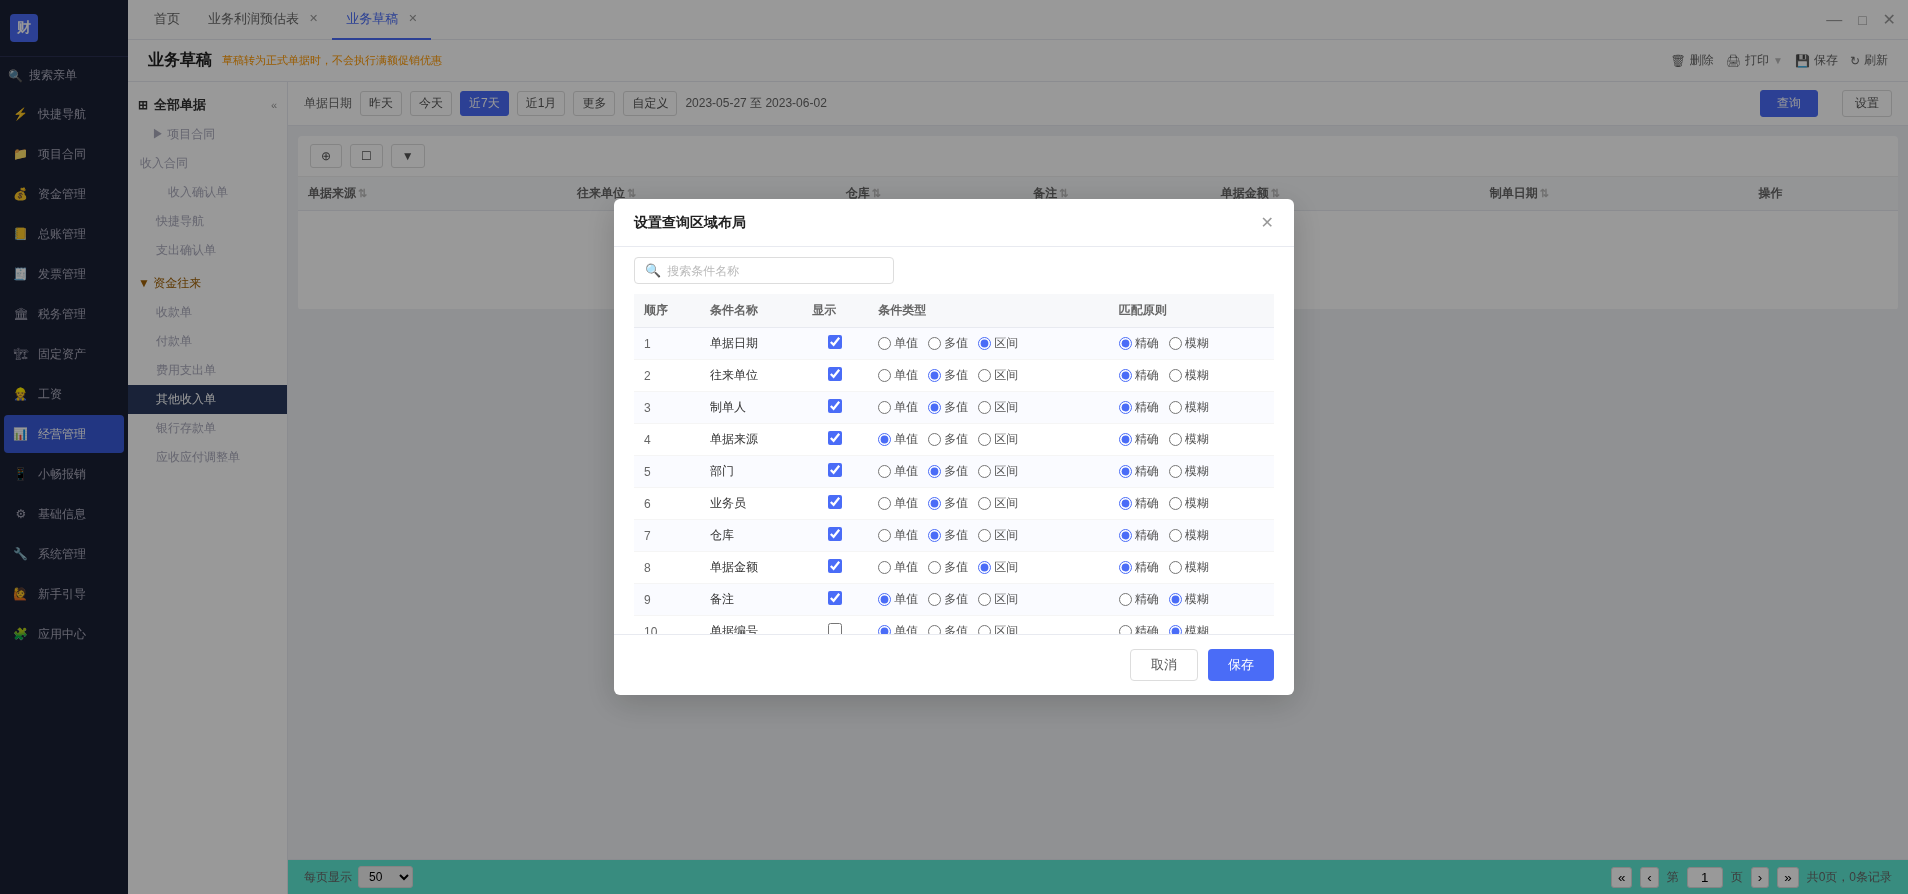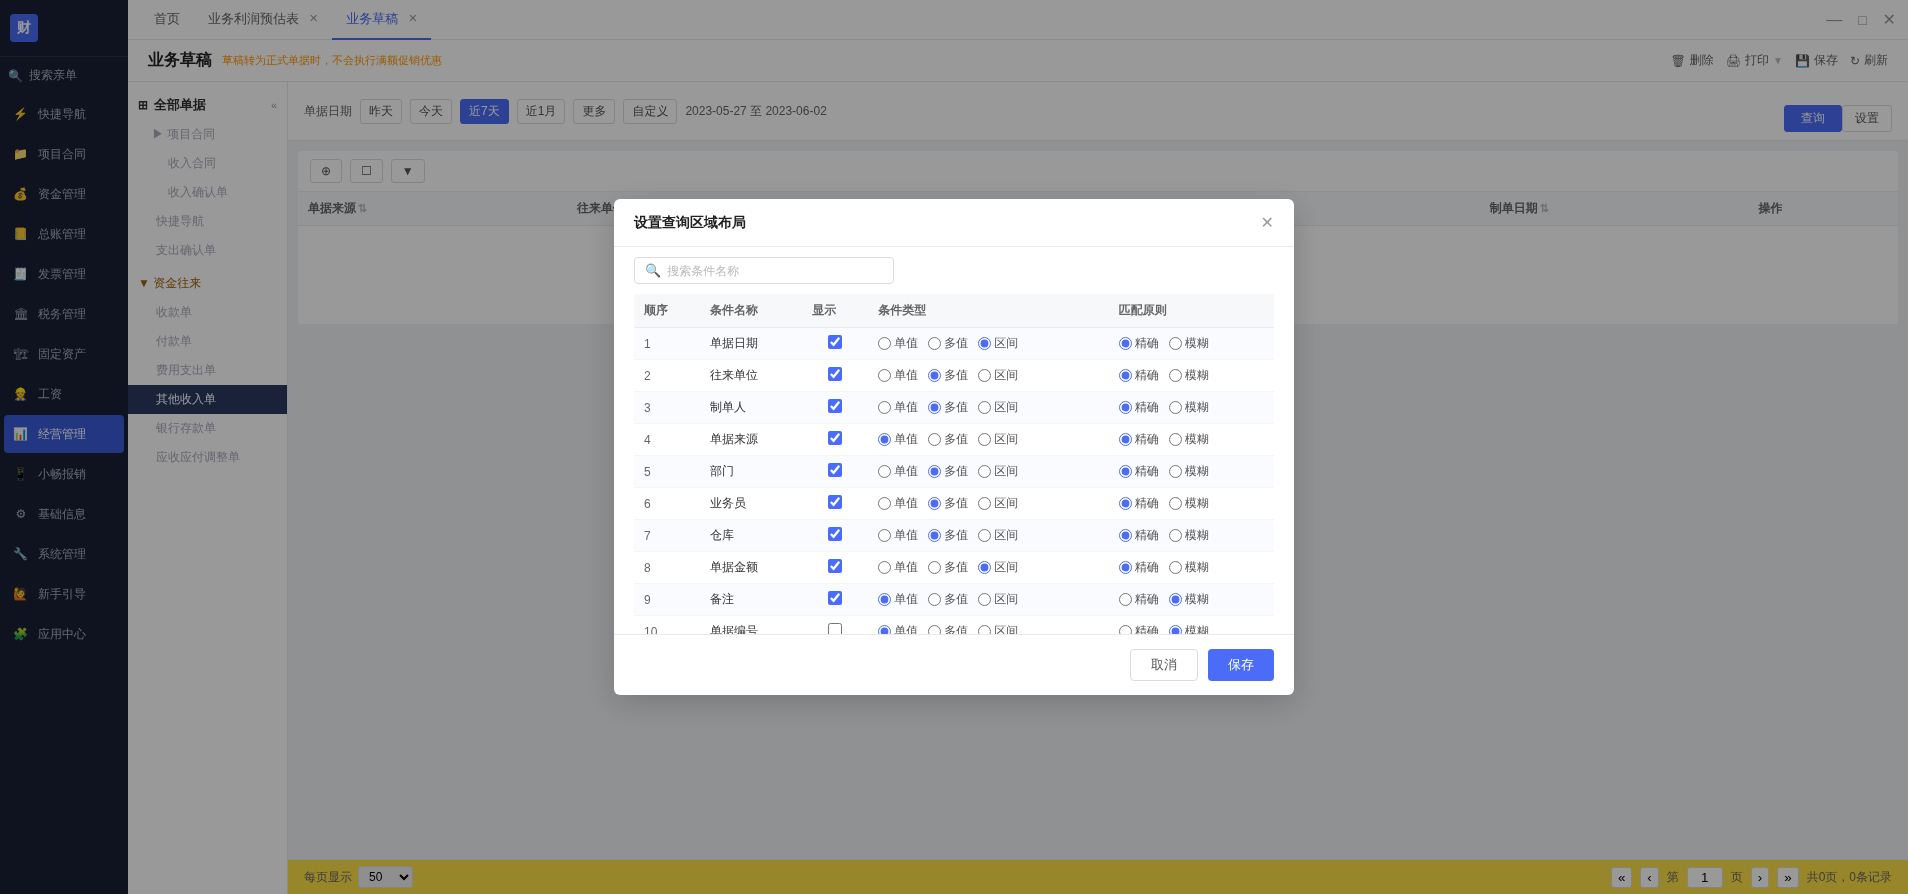--- a/index.html
+++ b/index.html
@@ -45,21 +45,21 @@
     
     .table-area { flex: 1; background: #f0f2f5; padding: 10px; overflow: auto; }
     .table-container { background: #fff; border-radius: 4px; }
 
     
     table { width: 100%; border-collapse: collapse; font-size: 12px; }
     th { background: #f7f8fa; color: #666; padding: 8px 10px; text-align: left; border-bottom: 1px solid #e8eaf0; white-space: nowrap; }
     td { padding: 8px 10px; border-bottom: 1px solid #f0f2f5; color: #333; }
 
     
-    .status-bar { background: #fde047; border-top: 1px solid #e8eaf0; padding: 6px 16px; display: flex; align-items: center; justify-content: space-between; font-size: 12px; color: #666; }
+    .status-bar { background: #5eead4; border-top: 1px solid #e8eaf0; padding: 6px 16px; display: flex; align-items: center; justify-content: space-between; font-size: 12px; color: #666; }
     .pagination { display: flex; align-items: center; gap: 8px; }
     .page-btn { padding: 2px 6px; border: 1px solid #ddd; border-radius: 3px; cursor: pointer; background: #fff; }
 
     
     .modal-overlay { position: fixed; top: 0; left: 0; right: 0; bottom: 0; background: rgba(0,0,0,0.4); display: flex; align-items: center; justify-content: center; z-index: 1000; }
     .modal { background: #fff; border-radius: 6px; width: 680px; max-height: 700px; display: flex; flex-direction: column; box-shadow: 0 8px 32px rgba(0,0,0,0.18); }
     .modal-header { display: flex; align-items: center; justify-content: space-between; padding: 14px 20px; border-bottom: 1px solid #e8eaf0; }
     .modal-title { font-size: 14px; font-weight: bold; color: #222; }
     .modal-close { cursor: pointer; color: #999; font-size: 16px; }
 
@@ -233,21 +233,21 @@
 
       <div style="width:160px; background:#fff; border-right:1px solid #e8eaf0; overflow-y:auto; flex-shrink:0; padding:8px 0;">
         <div style="display:flex; align-items:center; justify-content:space-between; padding:6px 10px; cursor:pointer;">
           <span style="display:flex; align-items:center; gap:6px; font-size:13px; font-weight:bold; color:#333;">
             <span style="font-size:12px;">⊞</span>
             <span>全部单据</span>
           </span>
           <span style="font-size:11px; color:#999;">«</span>
         </div>
         <div class="sidebar-sub">▶ 项目合同</div>
-        <div class="sidebar-sub" style="padding-left:40px;">收入合同</div>
+        <div class="sidebar-sub" style="padding-left:12px;">收入合同</div>
         <div class="sidebar-sub" style="padding-left:40px;">收入确认单</div>
         <div class="sidebar-sub" style="padding-left:28px;">快捷导航</div>
         <div class="sidebar-sub" style="padding-left:28px;">支出确认单</div>
         <div style="padding:6px 10px; font-size:12px; color:#a16207; margin-top:4px;">▼ 资金往来</div>
         <div class="sidebar-sub" style="padding-left:28px;">收款单</div>
         <div class="sidebar-sub" style="padding-left:28px;">付款单</div>
         <div class="sidebar-sub" style="padding-left:28px;">费用支出单</div>
         <div class="sidebar-sub active" style="padding-left:28px;">其他收入单</div>
         <div class="sidebar-sub" style="padding-left:28px;">银行存款单</div>
         <div class="sidebar-sub" style="padding-left:28px;">应收应付调整单</div>
@@ -257,21 +257,21 @@
 
         <div class="filter-bar">
           <span class="filter-label">单据日期</span>
           <button class="filter-btn">昨天</button>
           <button class="filter-btn">今天</button>
           <button class="filter-btn active">近7天</button>
           <button class="filter-btn">近1月</button>
           <button class="filter-btn">更多</button>
           <button class="filter-btn">自定义</button>
           <span class="date-range">2023-05-27 至 2023-06-02</span>
-          <div style="margin-left:auto; display:flex; gap:0;margin-top:15px;">
+          <div style="margin-left:auto; display:flex; gap:24px;">
             <button class="filter-btn" style="background:#4a6cf7; color:white; border-color:#4a6cf7; padding:4px 16px;">查询</button>
             <button class="filter-btn" style="padding:4px 12px;">设置</button>
           </div>
         </div>
 
         <div class="table-area">
           <div class="table-container">
             <div class="table-action-bar">
               <div class="action-btns">
                 <button class="action-btn">⊕</button>

